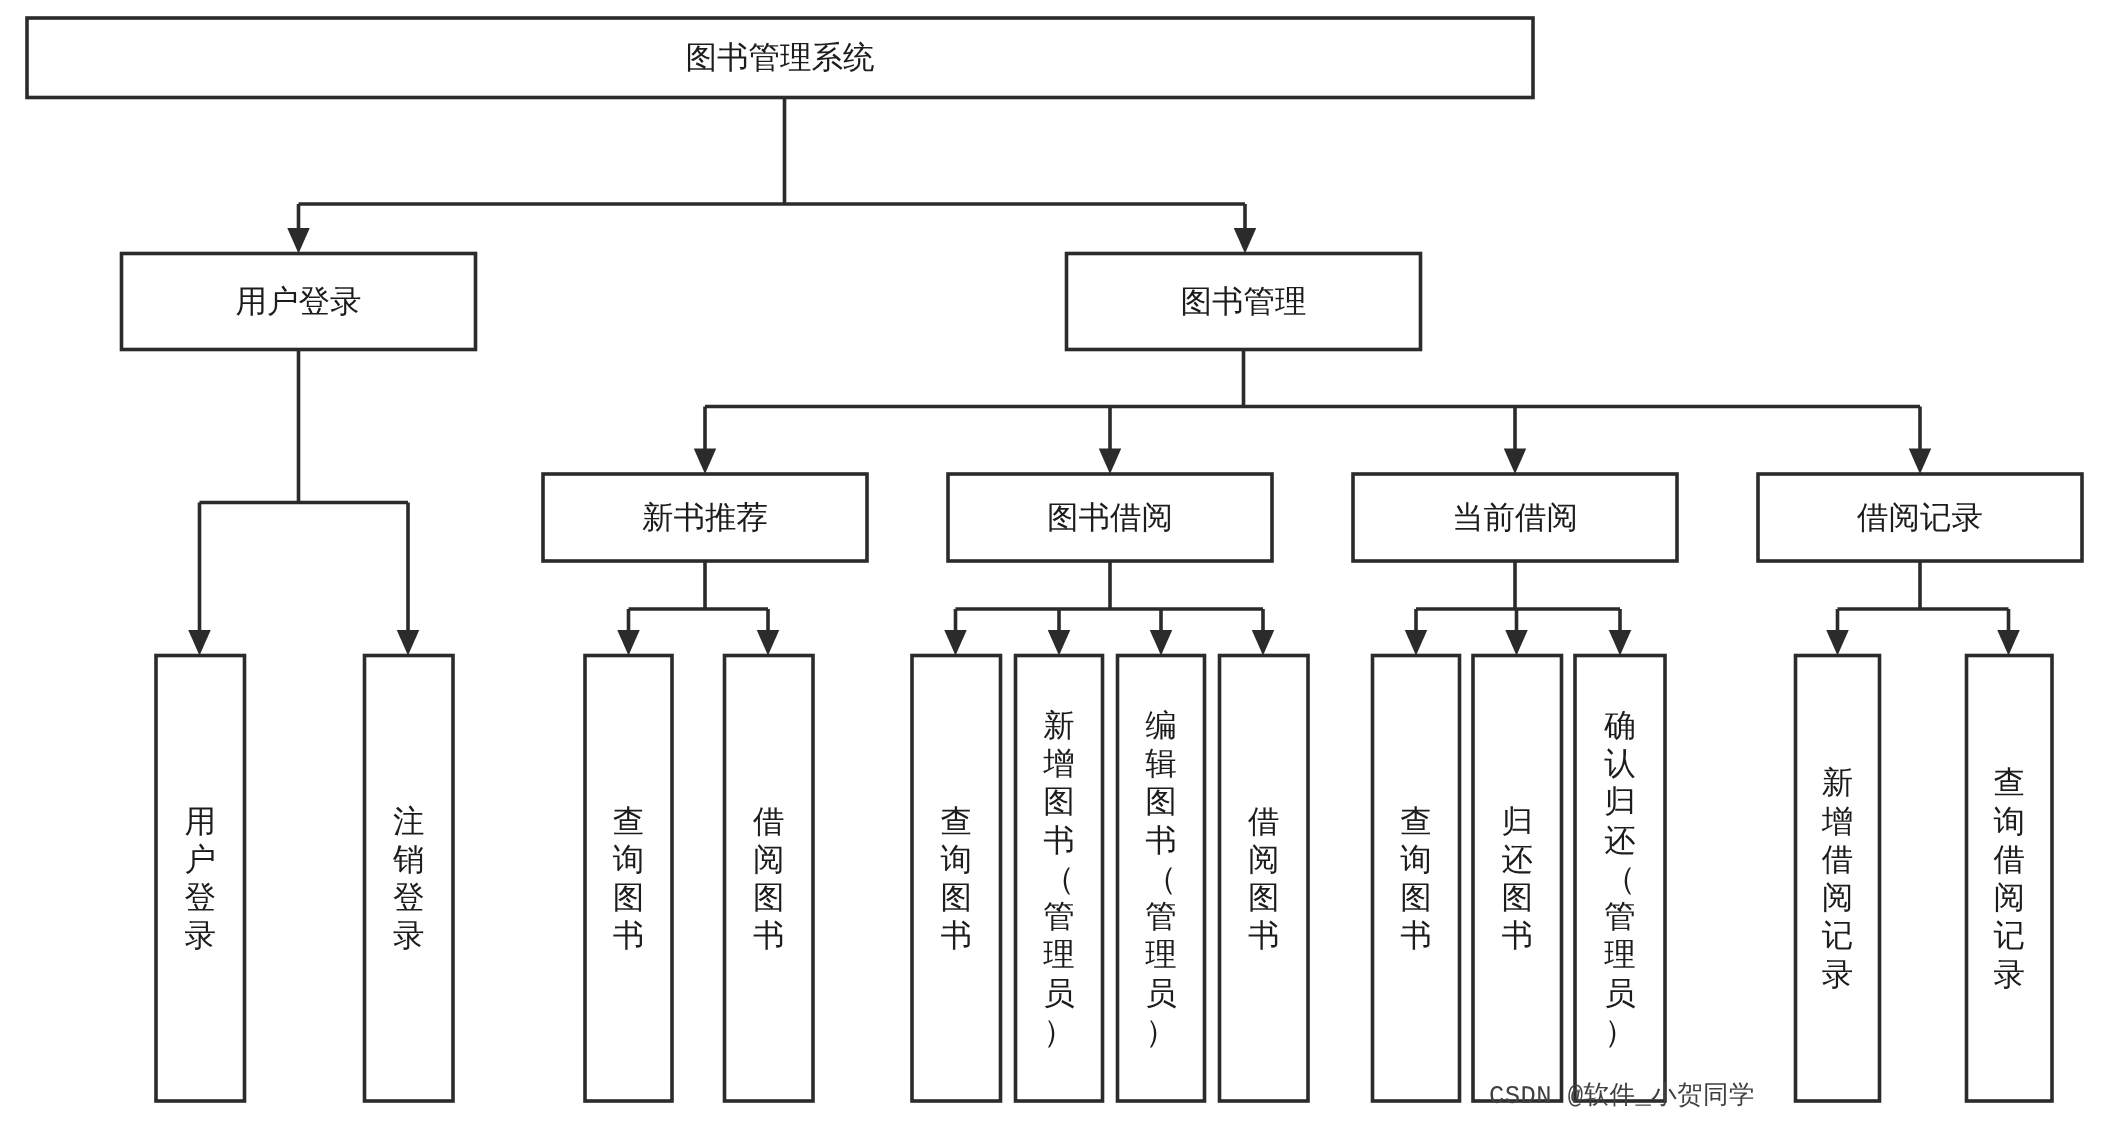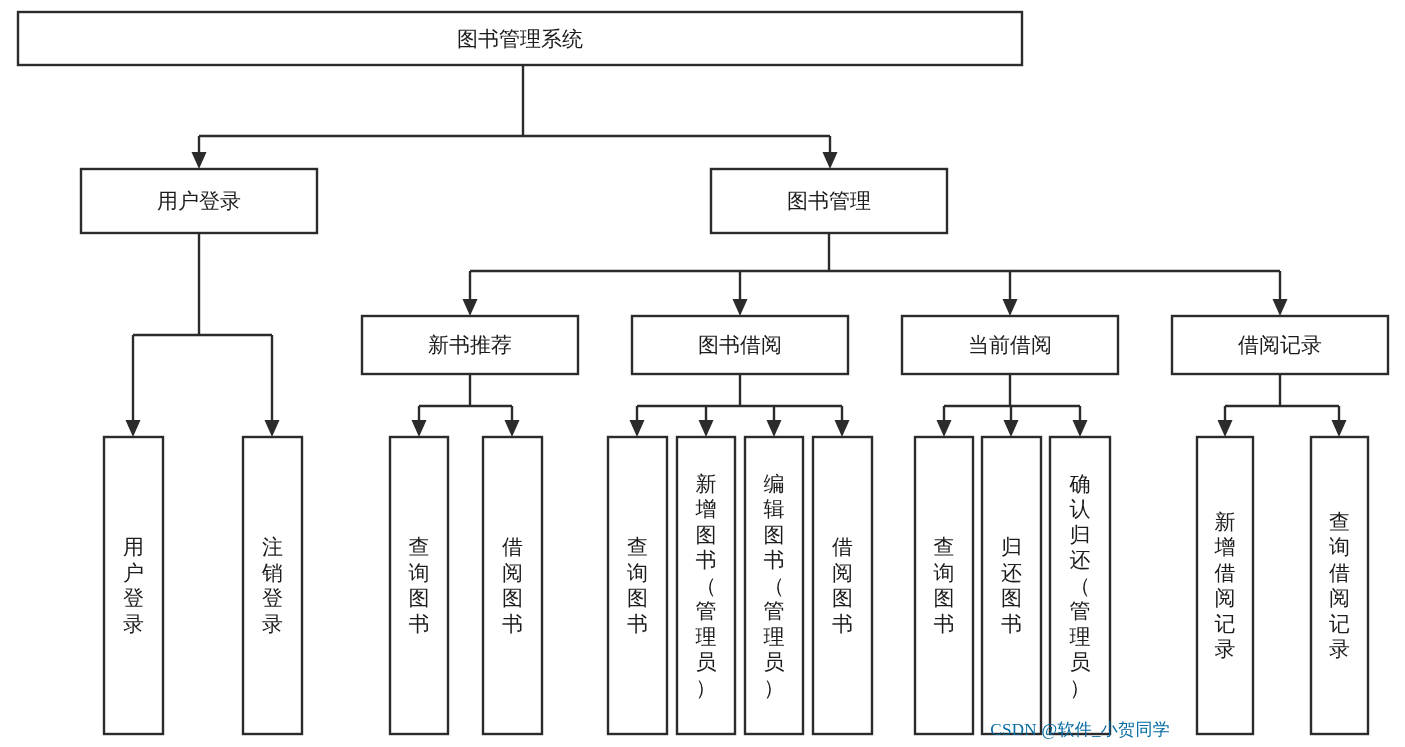--- a/index.html
+++ b/index.html
@@ -54,23 +54,23 @@
   .node-label-v {
     font-family: "DejaVu Sans", "Liberation Sans", sans-serif;
     font-size: 21px;
     fill: #1c1c1c;
     text-anchor: middle;
   }
   .watermark-text {
     position: absolute;
     right: 12px;
     bottom: 6px;
-    font-family: Liberation Serif, serif;
+    font-family: Liberation Mono, monospace;
     font-size: 17px;
-    color: #0369a1;
+    color: #404040;
     white-space: nowrap;
     letter-spacing: 0.3px;
     pointer-events: none;
   }
 </style>
 </head>
 <body>
 
 <div id="diagram-root">
   <svg class="chart-canvas" viewBox="0 0 1405 747" xmlns="http://www.w3.org/2000/svg">

